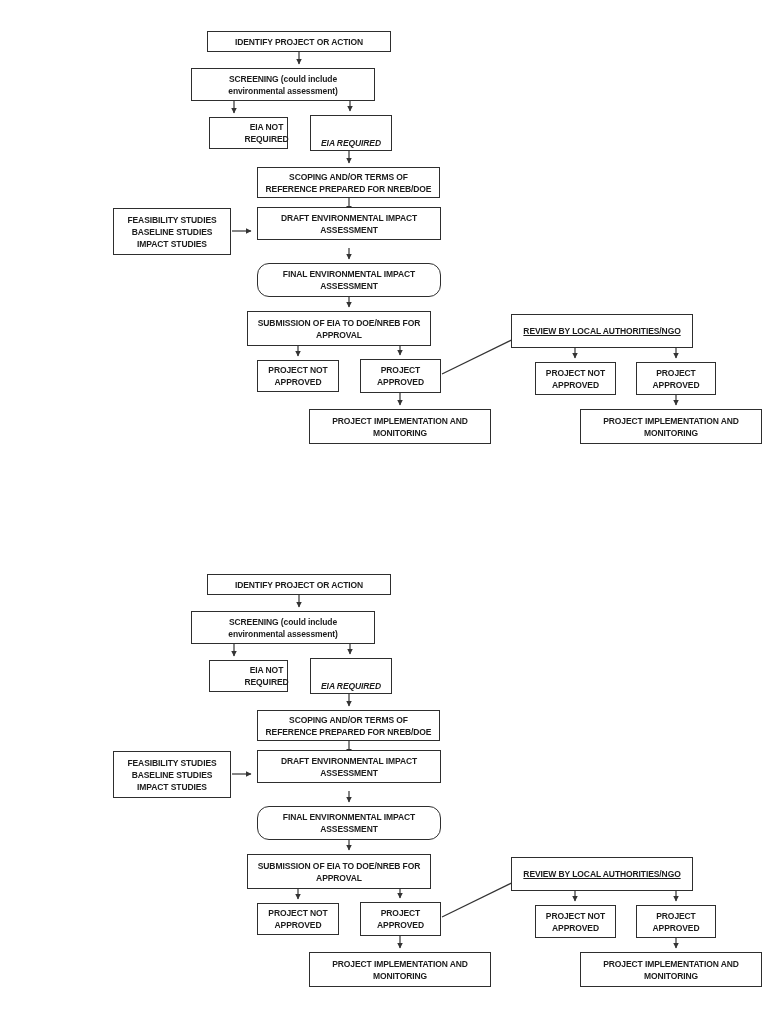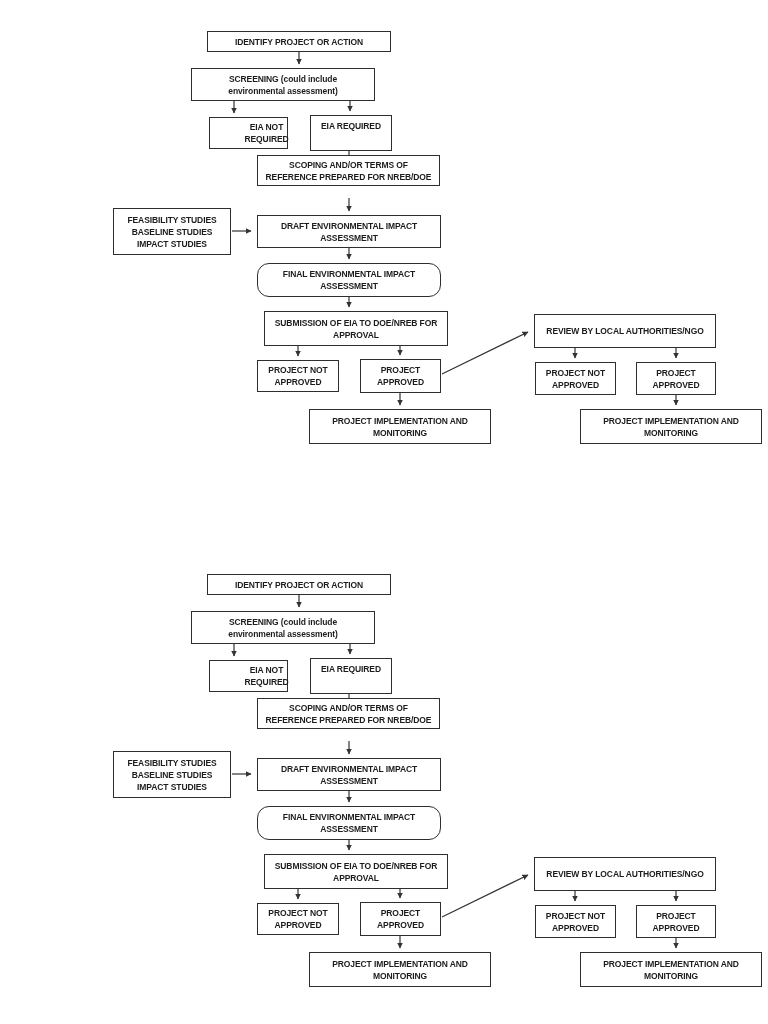--- a/index.html
+++ b/index.html
@@ -45,37 +45,38 @@
     line-height: 12px;
     letter-spacing: -0.1px;
     text-align: center;
     white-space: pre-line;
     display: flex;
     align-items: center;
     justify-content: center;
   }
   .align-top {
     align-items: flex-start;
-    padding-top: 4px;
+    padding-top: 21px;
+    font-style: italic;
   }
 
   
   .b-identify      { left: 159px; top: 0;     width: 184px; height: 21px; }
   .b-screening     { left: 143px; top: 37px;  width: 184px; height: 33px; }
   .b-eia-not       { left: 161px; top: 86px;  width: 79px;  height: 32px; padding-left: 36px; }
   .b-eia-req       { left: 262px; top: 84px;  width: 82px;  height: 36px; }
-  .b-scoping       { left: 209px; top: 124px; width: 183px; height: 31px; }
+  .b-scoping       { left: 209px; top: 136px; width: 183px; height: 31px; }
   .b-feasibility   { left: 65px;  top: 177px; width: 118px; height: 47px; text-align: center; }
-  .b-draft         { left: 209px; top: 184px; width: 184px; height: 33px; }
+  .b-draft         { left: 209px; top: 176px; width: 184px; height: 33px; }
   .b-final         { left: 209px; top: 232px; width: 184px; height: 34px; border-radius: 12px; }
-  .b-submission    { left: 216px; top: 280px; width: 184px; height: 35px; }
+  .b-submission    { left: 199px; top: 280px; width: 184px; height: 35px; }
   .b-notapproved-l { left: 209px; top: 329px; width: 82px;  height: 32px; }
   .b-approved-l    { left: 312px; top: 328px; width: 81px;  height: 34px; }
   .b-impl-l        { left: 261px; top: 378px; width: 182px; height: 35px; }
-  .b-review        { left: 486px; top: 283px; width: 182px; height: 34px; }
+  .b-review        { left: 463px; top: 283px; width: 182px; height: 34px; text-decoration: underline; }
   .b-notapproved-r { left: 487px; top: 331px; width: 81px;  height: 33px; }
   .b-approved-r    { left: 588px; top: 331px; width: 80px;  height: 33px; }
   .b-impl-r        { left: 532px; top: 378px; width: 182px; height: 35px; }
 
   .connectors line {
     stroke: #333333;
     stroke-width: 1.2px;
   }
 </style>
 </head>

